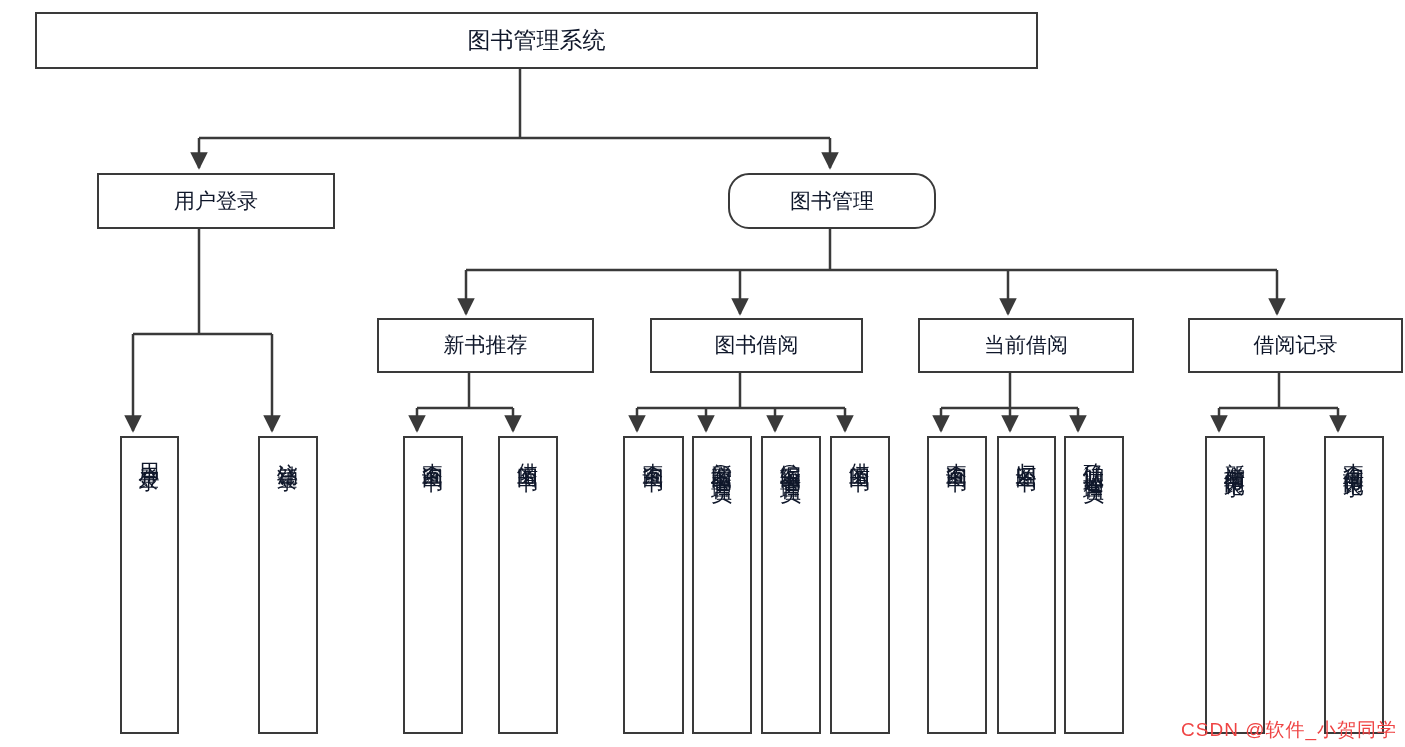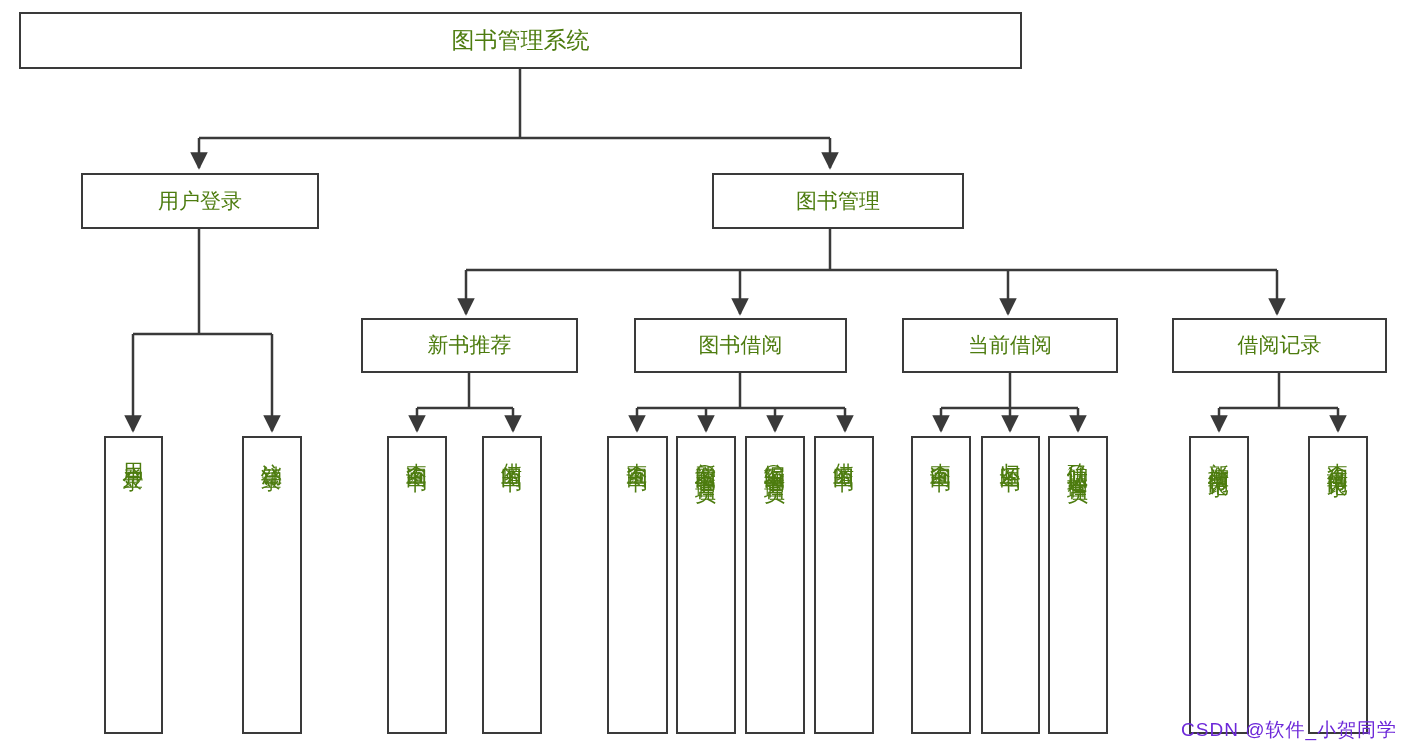--- a/index.html
+++ b/index.html
@@ -26,21 +26,22 @@
     pointer-events: none;
   }
   .node {
     position: absolute;
     box-sizing: border-box;
     border: 2px solid #3a3a3a;
     background: #ffffff;
     display: flex;
     align-items: center;
     justify-content: center;
-    color: #4d7c0f;
+    color: #0f172a;
+    margin-left: 16px;
   }
   .node-label {
     display: block;
     text-align: center;
     line-height: 1.28;
     white-space: nowrap;
   }
   .node.root {
     left: 19px;
     top: 12px;
@@ -48,21 +49,21 @@
     height: 57px;
   }
   .node.root .node-label { font-size: 23px; }
 
   .node.level2 {
     height: 56px;
   }
   .node.level2 .node-label { font-size: 21px; }
 
   .node.n-user-login  { left: 81px;  top: 173px; width: 238px; }
-  .node.n-book-manage { left: 712px; top: 173px; width: 252px; }
+  .node.n-book-manage { left: 712px; top: 173px; width: 208px; border-radius: 21px; }
 
   .node.level3 { height: 55px; }
   .node.level3 .node-label { font-size: 21px; }
   .node.n-new-book   { left: 361px;  top: 318px; width: 217px; }
   .node.n-borrow     { left: 634px;  top: 318px; width: 213px; }
   .node.n-current    { left: 902px;  top: 318px; width: 216px; }
   .node.n-record     { left: 1172px; top: 318px; width: 215px; }
 
   .node.leaf {
     top: 436px;
@@ -99,21 +100,21 @@
   .leaf-11 .node-label {
     font-size: 20px;
     letter-spacing: 1px;
   }
 
   #watermark {
     position: absolute;
     right: 8px;
     bottom: 4px;
     font-size: 19px;
-    color: #6d28d9;
+    color: #ef4444;
     letter-spacing: 1px;
     white-space: nowrap;
   }
 </style>
 </head>
 <body>
 
 <div id="diagram-root">
 
   <svg id="connector-layer" width="1405" height="747" viewBox="0 0 1405 747">

